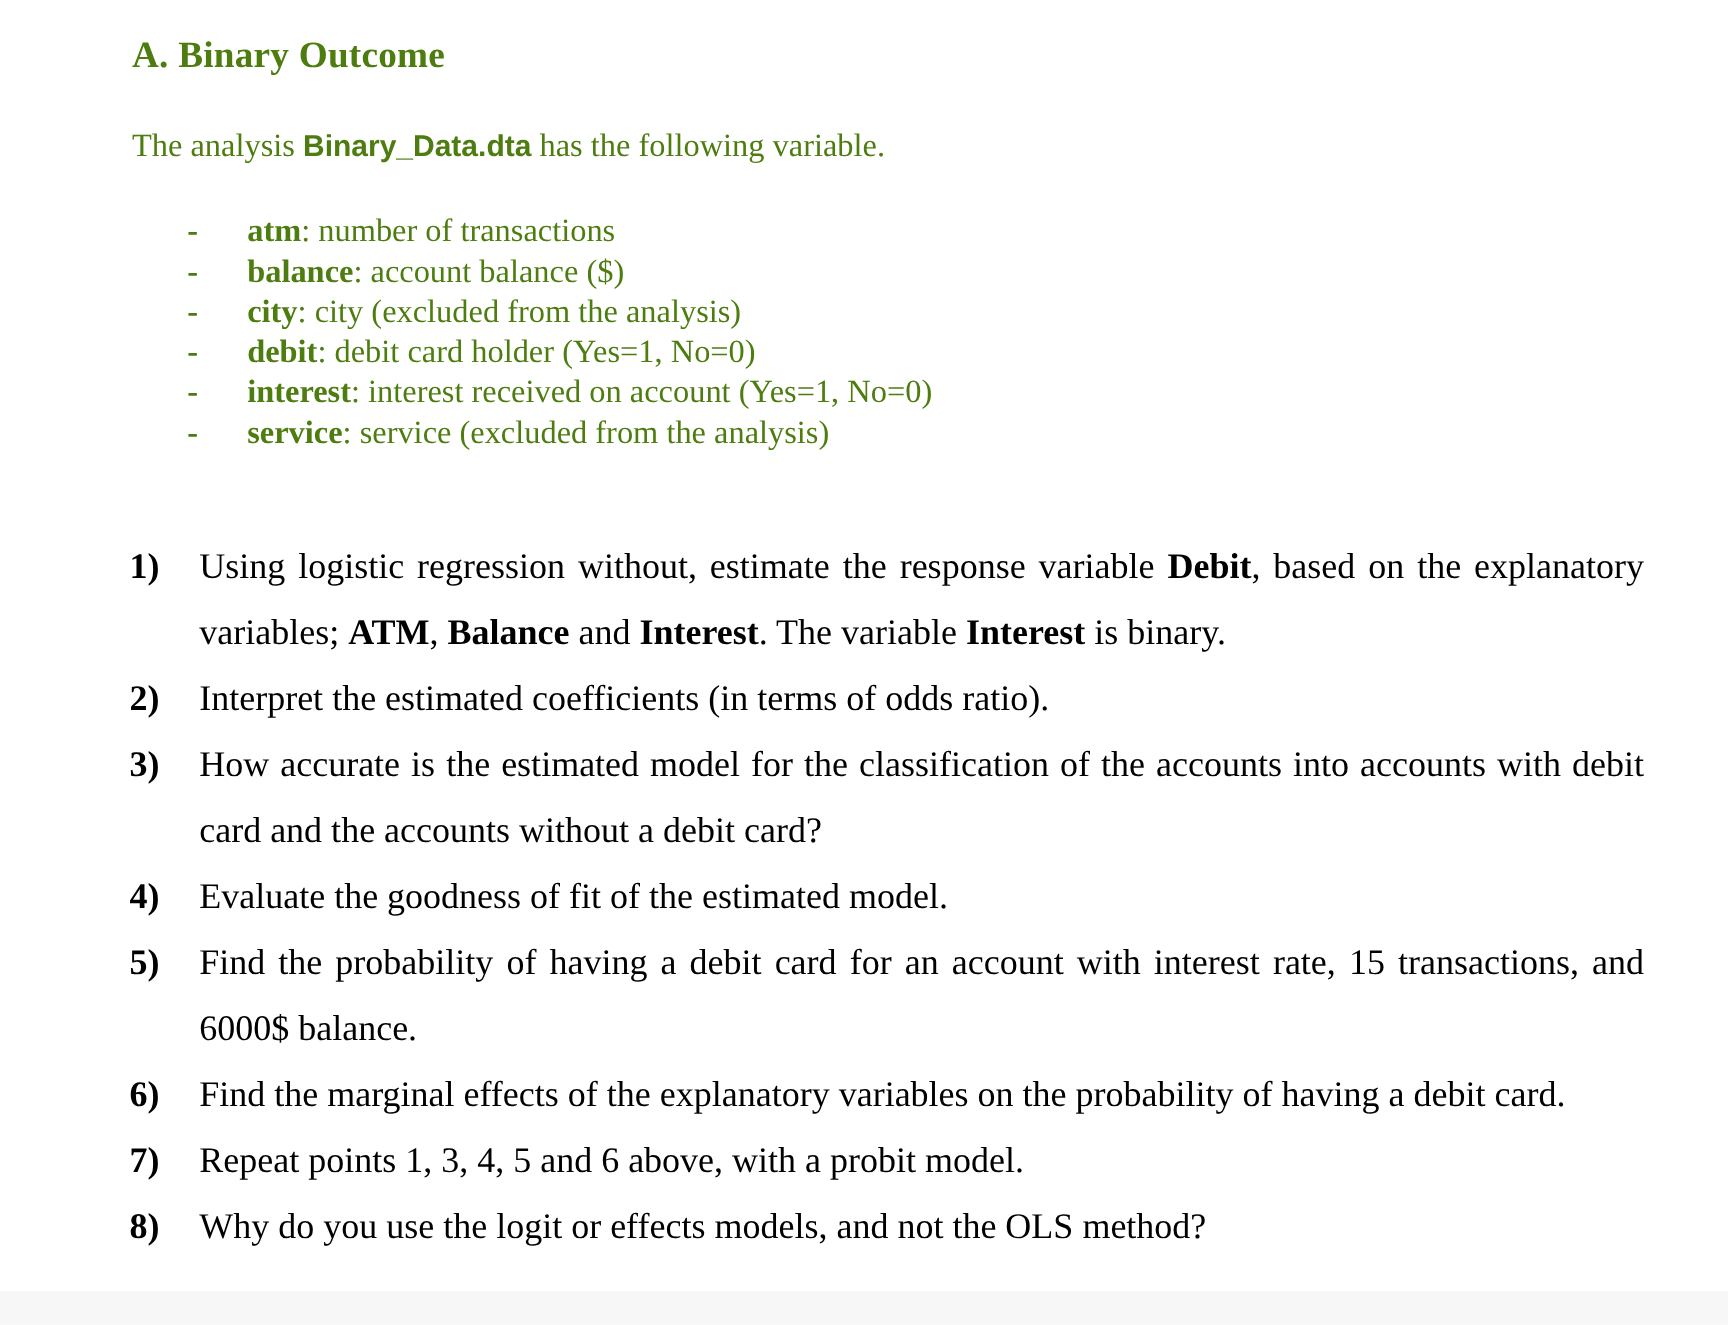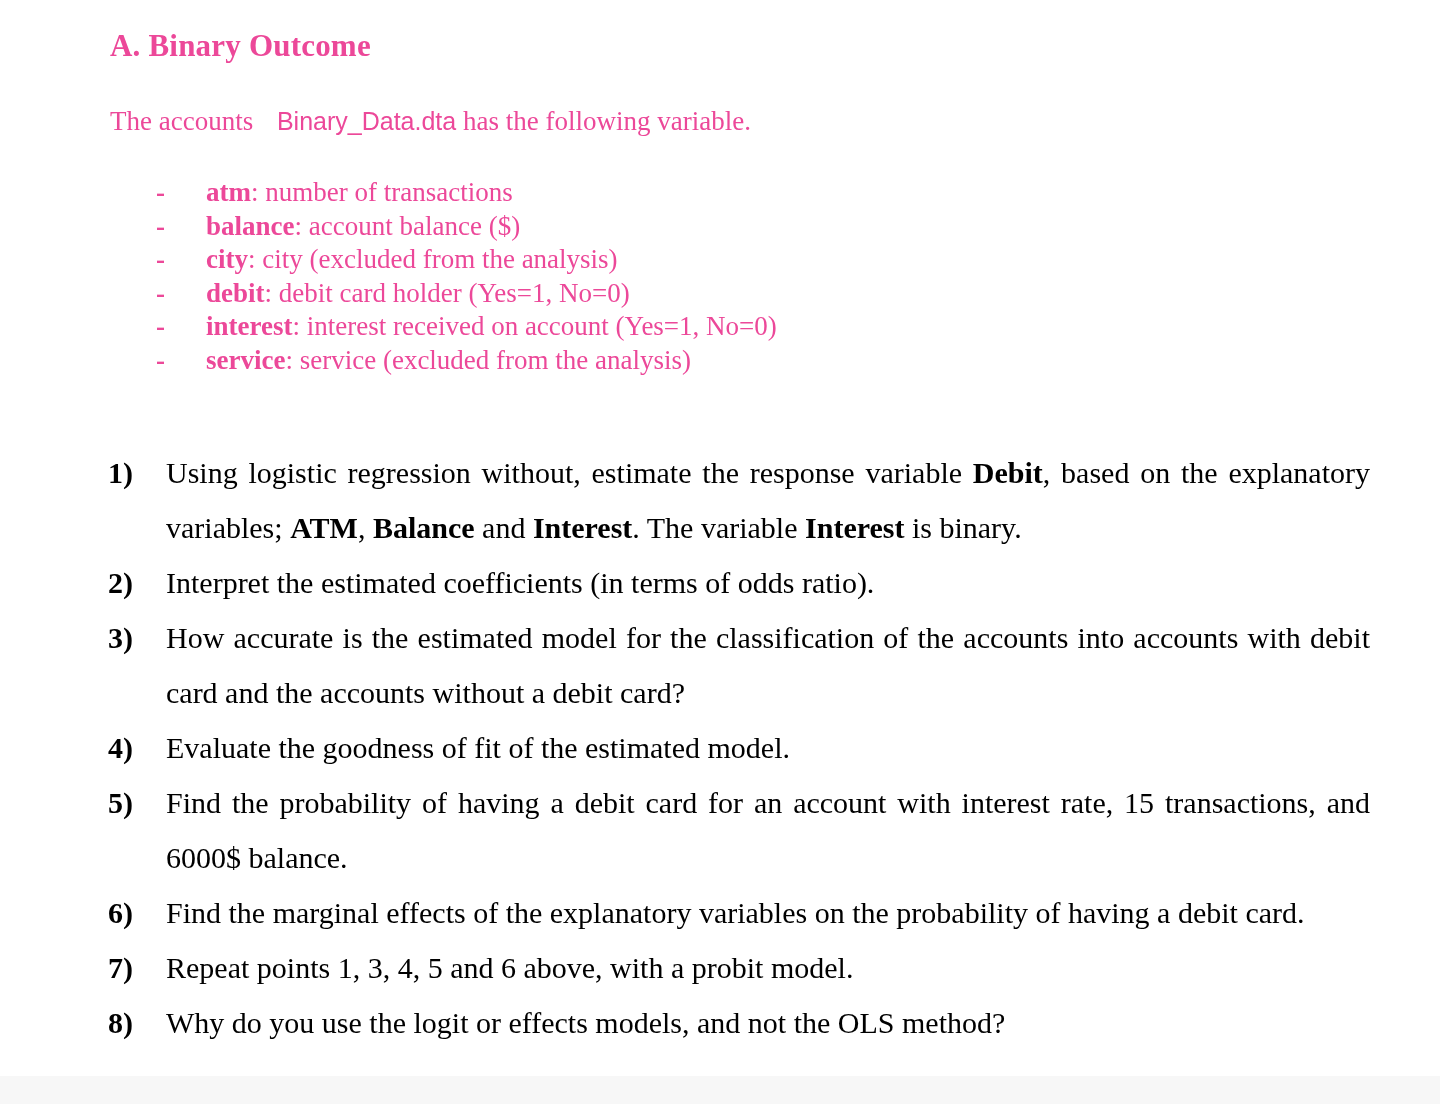--- a/index.html
+++ b/index.html
@@ -1,30 +1,30 @@
 <!DOCTYPE html>
 <html><head>
 <meta charset="utf-8">
 <style>
   html, body { margin: 0; padding: 0; }
   body {
     width: 1440px; height: 1104px; background: #ffffff; position: relative; overflow: hidden;
     font-family: "Liberation Serif", "DejaVu Serif", serif;
   }
   .bottom-band { position: absolute; left: 0; right: 0; bottom: 0; height: 28px; background: #f7f7f7; }
-  .gold { color: #ec4899; }
+  .gold { color: #4d7c0f; }
   .heading {
     position: absolute; left: 110px; top: 28px; margin: 0;
     font-size: 31px; font-weight: bold; letter-spacing: 0.2px;
   }
   .intro {
     position: absolute; left: 110px; top: 106px; margin: 0;
     font-size: 27px;
   }
-  .intro .file { font-family: "Liberation Sans", "DejaVu Sans", sans-serif; font-weight: normal; font-size: 25px; margin-left: 17px; }
+  .intro .file { font-family: "Liberation Sans", "DejaVu Sans", sans-serif; font-weight: bold; font-size: 25px; }
   .vars {
     position: absolute; left: 150px; top: 176px; margin: 0; padding: 0; list-style: none;
     font-size: 27px; line-height: 33.6px;
   }
   .vars li { position: relative; padding-left: 56px; white-space: nowrap; }
   .vars .dash { position: absolute; left: 6px; top: 0; font-weight: bold; }
   .vars .vname { font-weight: bold; }
   .questions {
     position: absolute; left: 108px; top: 445px; width: 1262px; margin: 0; padding: 0; list-style: none;
     font-size: 30px; color: #000; line-height: 55px;
@@ -35,21 +35,21 @@
   .questions .justify { text-align: justify; text-align-last: left; }
   b { font-weight: bold; }
 </style>
 </head>
 <body>
 
 <div class="bottom-band"></div>
 
 <h1 class="heading gold">A. Binary Outcome</h1>
 
-<p class="intro gold"><span>The accounts </span><span class="file">Binary_Data.dta</span><span> has the following variable.</span></p>
+<p class="intro gold"><span>The analysis </span><span class="file">Binary_Data.dta</span><span> has the following variable.</span></p>
 
 <ul class="vars gold">
   <li><span class="dash">-</span><span class="vname">atm</span><span>: number of transactions</span></li>
   <li><span class="dash">-</span><span class="vname">balance</span><span>: account balance ($)</span></li>
   <li><span class="dash">-</span><span class="vname">city</span><span>: city (excluded from the analysis)</span></li>
   <li><span class="dash">-</span><span class="vname">debit</span><span>: debit card holder (Yes=1, No=0)</span></li>
   <li><span class="dash">-</span><span class="vname">interest</span><span>: interest received on account (Yes=1, No=0)</span></li>
   <li><span class="dash">-</span><span class="vname">service</span><span>: service (excluded from the analysis)</span></li>
 </ul>
 

